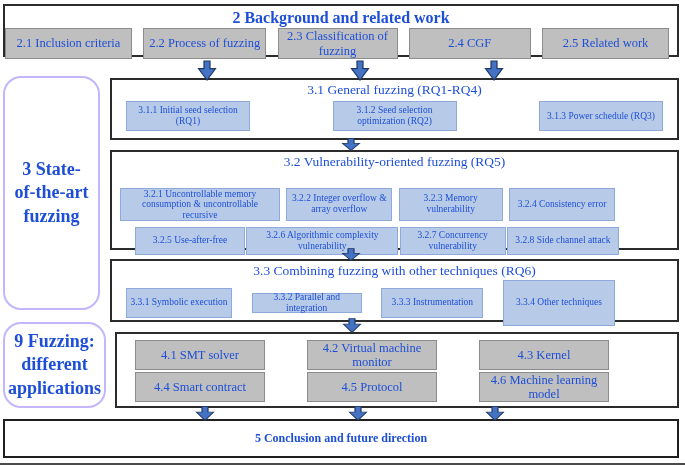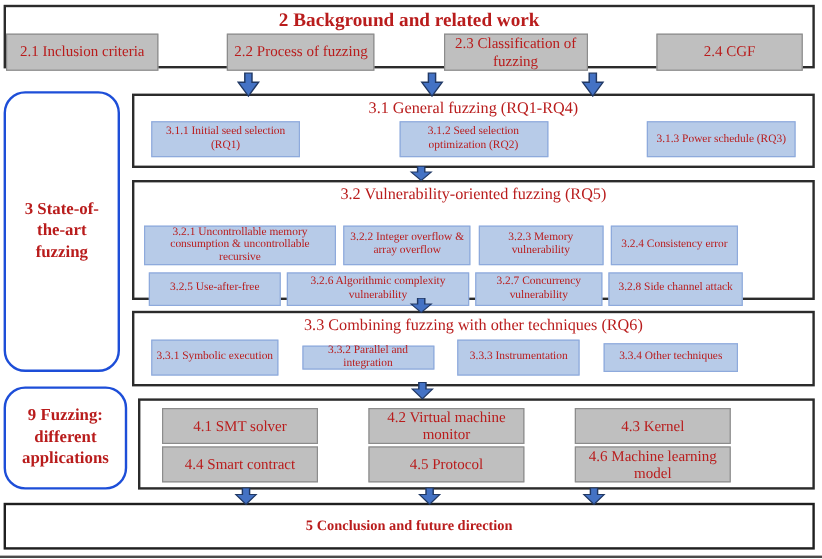--- a/index.html
+++ b/index.html
@@ -1,18 +1,18 @@
 <!DOCTYPE html>
 <html><head>
 <meta charset="utf-8">
 <style>
   html,body{margin:0;padding:0;background:#ffffff;}
   .canvas{
     position:relative;width:685px;height:466px;background:#ffffff;
-    font-family:"Liberation Serif","DejaVu Serif",serif;color:#b91c1c;
+    font-family:"Liberation Serif","DejaVu Serif",serif;color:#1d4ed8;
     overflow:hidden;
   }
   .section{
     position:absolute;border:2px solid #2b2b2b;background:#ffffff;
     box-sizing:border-box;display:flex;flex-direction:column;
   }
   .sec-title{
     text-align:center;font-size:13.5px;line-height:1.25;margin-top:2px;
     white-space:nowrap;
   }
@@ -25,23 +25,23 @@
     box-sizing:border-box;display:flex;align-items:center;justify-content:center;
     text-align:center;padding:1px 3px;
   }
   .gray{
     background:#bfbfbf;border:1.5px solid #8c8c8c;font-size:12.5px;line-height:1.15;
   }
   .blue{
     background:#b7cbe8;border:1px solid #8eaadc;font-size:9.5px;line-height:1.18;
   }
   .side-label{
-    position:absolute;border:2px solid #1d4ed8;border-radius:18px;background:#fff;
+    position:absolute;border:2px solid #c4b5fd;border-radius:18px;background:#fff;
     box-sizing:border-box;display:flex;align-items:center;justify-content:center;
-    text-align:center;font-weight:bold;font-size:14px;line-height:1.3;padding:0 7px;
+    text-align:center;font-weight:bold;font-size:18px;line-height:1.3;padding:0 7px;
   }
   .arrow{position:absolute;z-index:5;}
   .arrow svg{display:block;width:100%;height:100%;}
   .arrow path{fill:#4472c4;stroke:#203864;stroke-width:1.2;}
   .conclusion{
     position:absolute;border:2px solid #1f1f1f;background:#fff;box-sizing:border-box;
     display:flex;align-items:center;justify-content:center;
     font-weight:bold;font-size:12px;
   }
   .bottom-rule{position:absolute;left:0;top:463px;width:685px;height:2px;background:#4a4a4a;}
@@ -51,20 +51,21 @@
 
 <div class="canvas">
 
   <div class="section" style="left:3px;top:4px;width:676px;height:53px">
     <div class="sec-title bold">2 Background and related work</div>
     <div class="box-row" style="flex:1;padding:0 8px 3px 0">
       <div class="tbox gray" style="width:127px;height:31px">2.1 Inclusion criteria</div>
       <div class="tbox gray" style="width:123px;height:31px">2.2 Process of fuzzing</div>
       <div class="tbox gray" style="width:120px;height:31px">2.3 Classification of fuzzing</div>
       <div class="tbox gray" style="width:122px;height:31px">2.4 CGF</div>
+      <div class="tbox gray" style="width:127px;height:31px">2.5 Related work</div>
     </div>
   </div>
 
   <div class="arrow" style="left:197px;top:60px;width:20px;height:21px">
       <svg viewBox="0 0 20 22" preserveAspectRatio="none">
         <path d="M7 1 L13 1 L13 9 L18.5 9 L10 21 L1.5 9 L7 9 Z"></path>
       </svg>
     </div>
   <div class="arrow" style="left:350px;top:60px;width:20px;height:21px">
       <svg viewBox="0 0 20 22" preserveAspectRatio="none">
@@ -95,41 +96,41 @@
     </div>
 
   <div class="section" style="left:110px;top:150px;width:569px;height:100px">
     <div class="sec-title">3.2 Vulnerability-oriented fuzzing (RQ5)</div>
     <div class="box-row" style="margin-top:17px;padding:0 62px 0 8px">
       <div class="tbox blue" style="width:160px;height:33px;line-height:1.08">3.2.1 Uncontrollable memory consumption &amp; uncontrollable recursive</div>
       <div class="tbox blue" style="width:106px;height:33px">3.2.2 Integer overflow &amp; array overflow</div>
       <div class="tbox blue" style="width:104px;height:33px">3.2.3 Memory vulnerability</div>
       <div class="tbox blue" style="width:106px;height:33px">3.2.4 Consistency error</div>
     </div>
-    <div class="box-row" style="margin-top:6px;padding:0 58px 0 12px">
+    <div class="box-row" style="margin-top:6px;padding:0 58px 0 23px">
       <div class="tbox blue" style="width:110px;height:28px">3.2.5 Use-after-free</div>
       <div class="tbox blue" style="width:152px;height:28px">3.2.6 Algorithmic complexity vulnerability</div>
       <div class="tbox blue" style="width:106px;height:28px">3.2.7 Concurrency vulnerability</div>
       <div class="tbox blue" style="width:112px;height:28px">3.2.8 Side channel attack</div>
     </div>
   </div>
 
   <div class="arrow" style="left:341px;top:248px;width:20px;height:13px">
       <svg viewBox="0 0 20 22" preserveAspectRatio="none">
         <path d="M7 1 L13 1 L13 9 L18.5 9 L10 21 L1.5 9 L7 9 Z"></path>
       </svg>
     </div>
 
   <div class="section" style="left:110px;top:259px;width:569px;height:63px">
     <div class="sec-title">3.3 Combining fuzzing with other techniques (RQ6)</div>
     <div class="box-row" style="flex:1;padding:0 62px 4px 14px">
       <div class="tbox blue" style="width:106px;height:30px">3.3.1 Symbolic execution</div>
       <div class="tbox blue" style="width:110px;height:20px">3.3.2 Parallel and integration</div>
       <div class="tbox blue" style="width:102px;height:30px">3.3.3 Instrumentation</div>
-      <div class="tbox blue" style="width:112px;height:24px">3.3.4 Other techniques</div>
+      <div class="tbox blue" style="width:112px;height:46px">3.3.4 Other techniques</div>
     </div>
   </div>
 
   <div class="arrow" style="left:342px;top:318px;width:20px;height:15px">
       <svg viewBox="0 0 20 22" preserveAspectRatio="none">
         <path d="M7 1 L13 1 L13 9 L18.5 9 L10 21 L1.5 9 L7 9 Z"></path>
       </svg>
     </div>
 
   <div class="side-label" style="left:3px;top:322px;width:103px;height:86px">9 Fuzzing: different applications</div>

